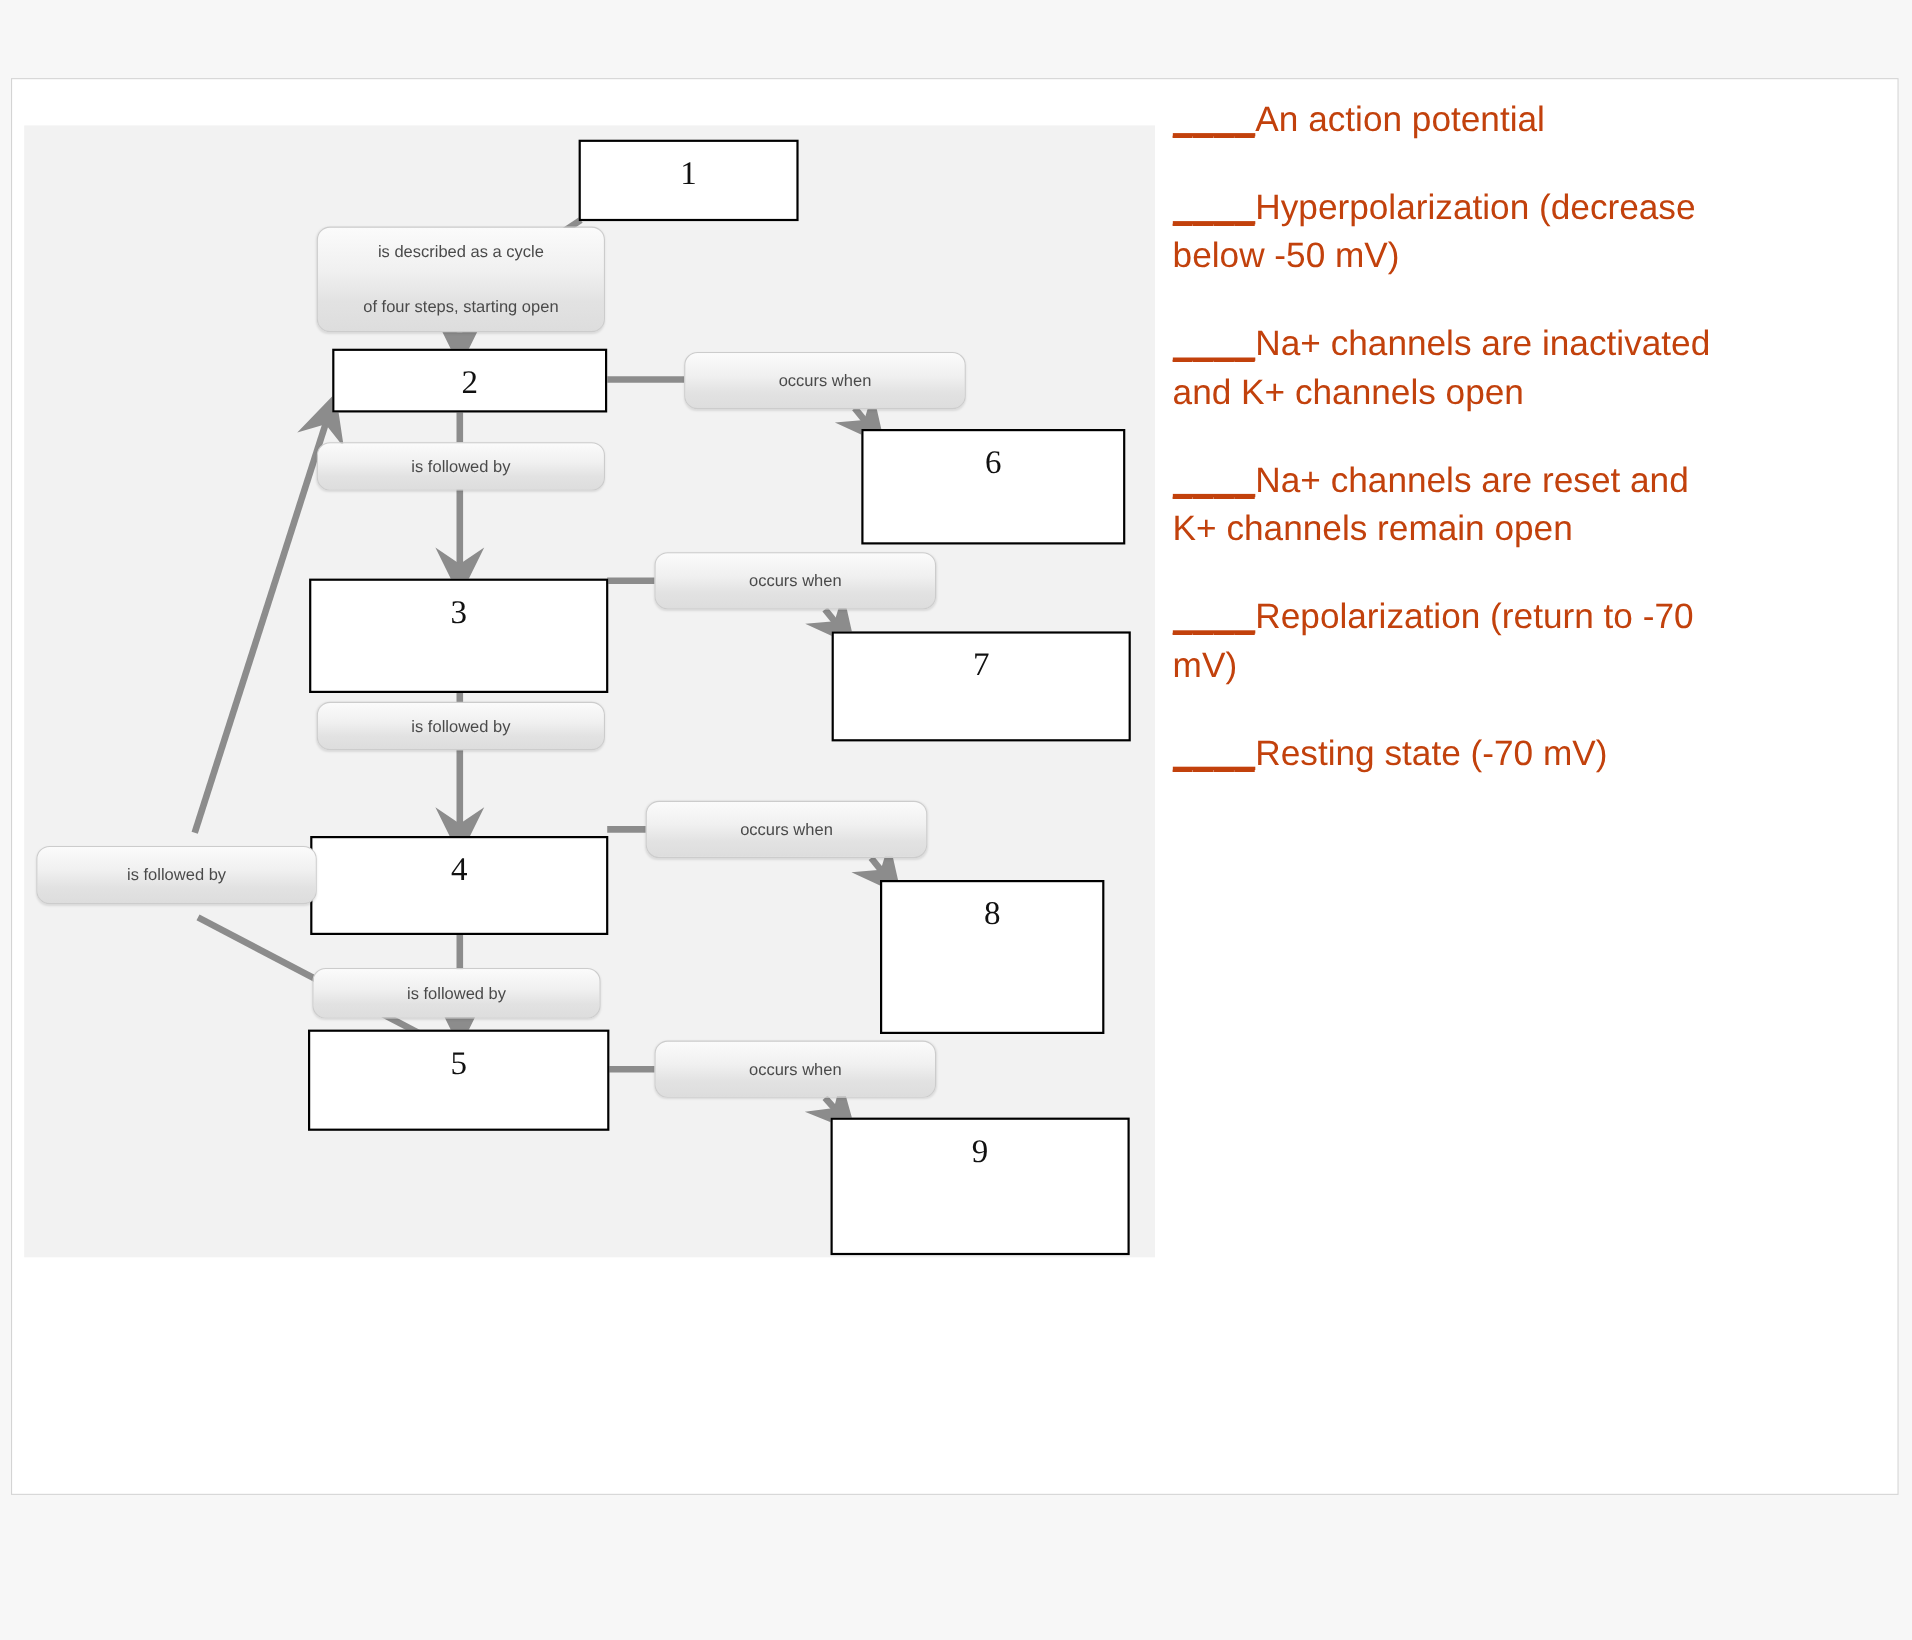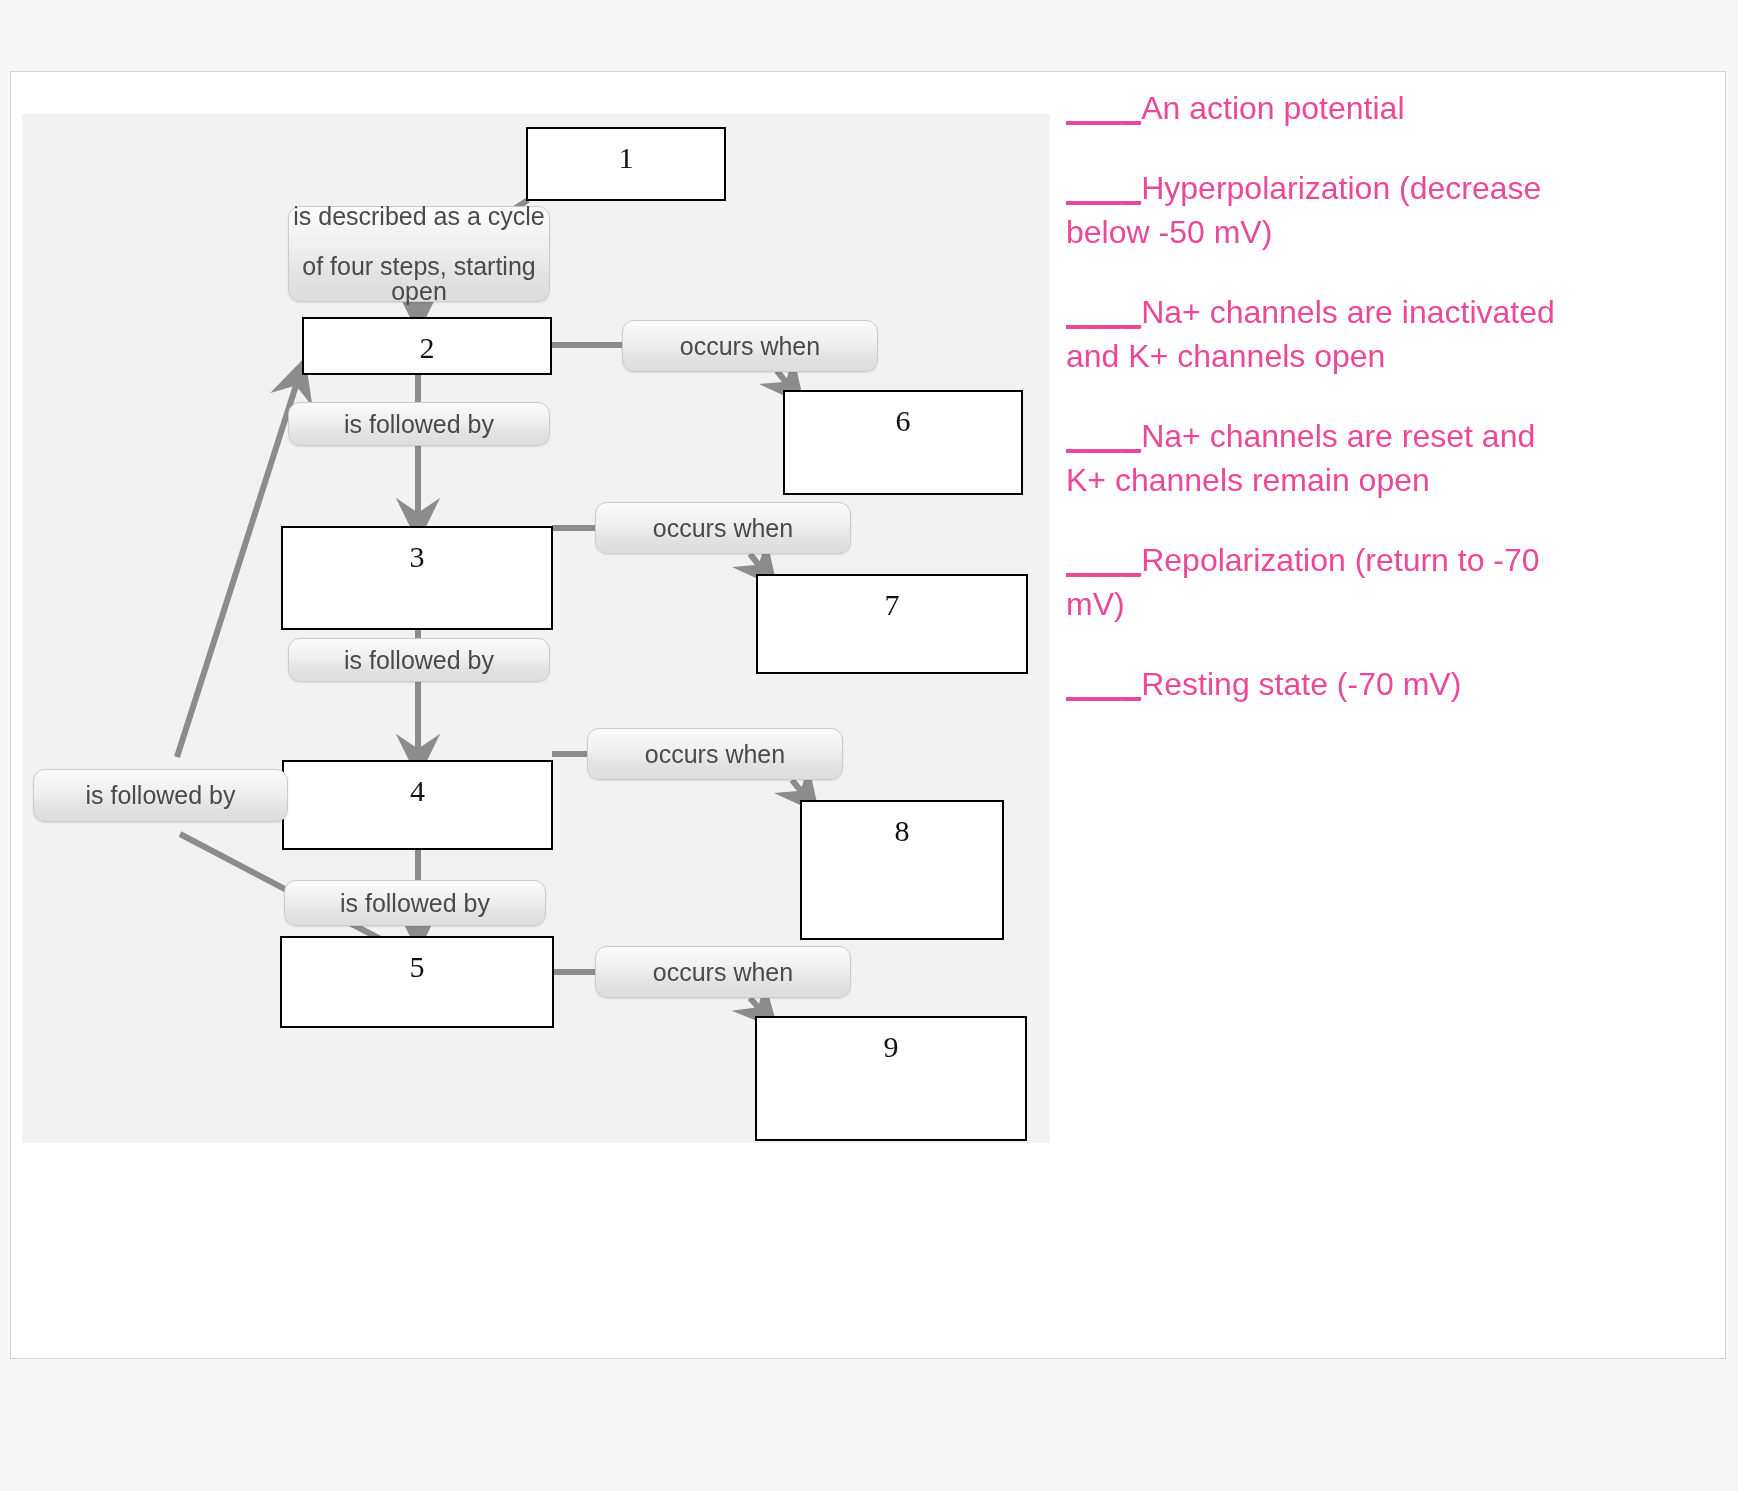--- a/index.html
+++ b/index.html
@@ -60,21 +60,21 @@
   }
   
   .pill {
     position: absolute;
     box-sizing: border-box;
     border: 1px solid #cccccc;
     border-radius: 12px;
     background: linear-gradient(to bottom, #fbfbfb 0%, #f0f0f0 42%, #e2e2e2 72%, #dddddd 100%);
     color: #4a4a4a;
     font-family: "Liberation Sans", sans-serif;
-    font-size: 25px;
+    font-size: 15px;
     line-height: 25px;
     text-align: center;
     display: flex;
     align-items: center;
     justify-content: center;
     box-shadow: 0 1px 2px rgba(0,0,0,0.10);
     z-index: 3;
   }
   .pill span { display: block; width: 100%; }
   
@@ -83,21 +83,21 @@
     left: 1055px;
     top: 14px;
     width: 500px;
     height: 1270px;
     overflow: hidden;
   }
   .ans-item {
     font-family: "Liberation Sans", sans-serif;
     font-size: 32px;
     line-height: 44px;
-    color: #ec4899;
+    color: #c2410c;
     margin: 0 0 36px 0;
   }
   .blank {
     text-decoration: underline;
     letter-spacing: 1px;
   }
 </style>
 </head>
 <body>
 

